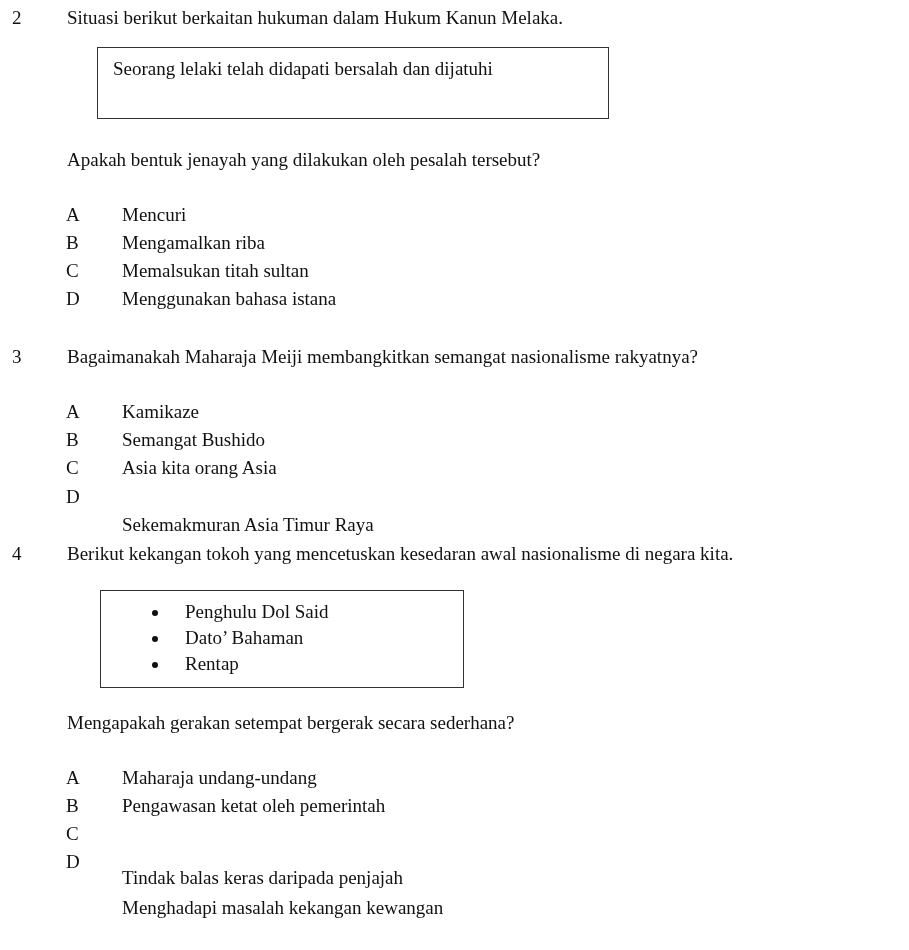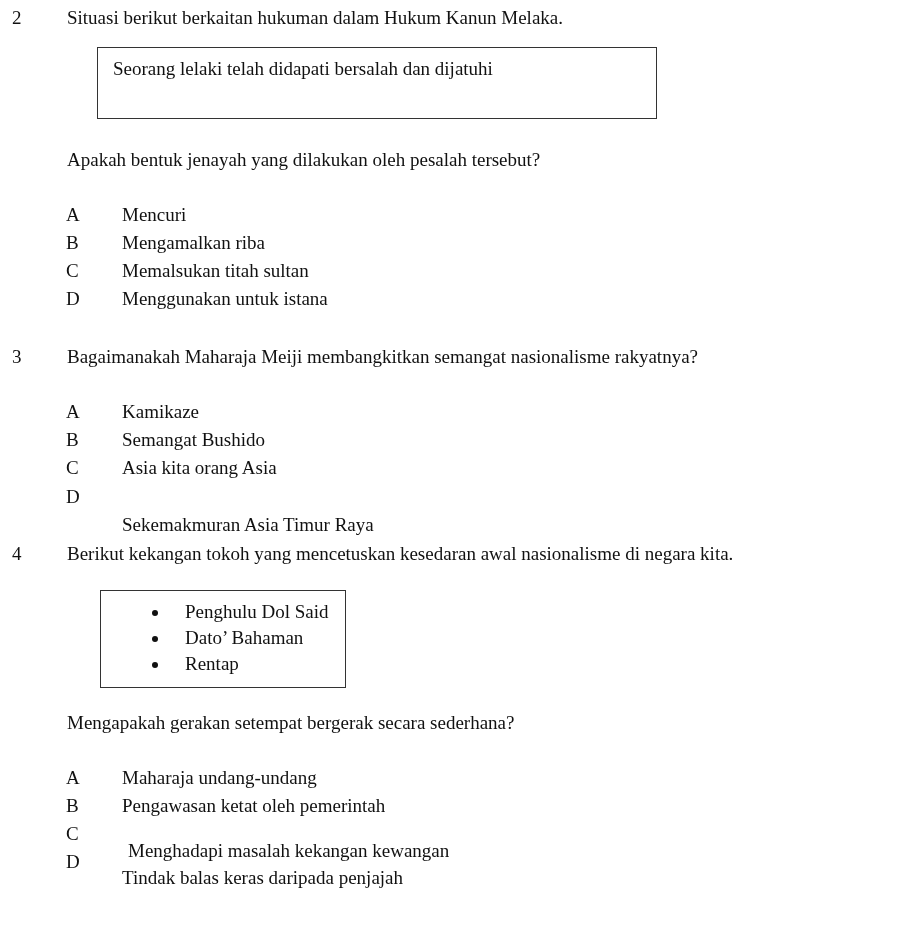--- a/index.html
+++ b/index.html
@@ -37,42 +37,42 @@
       background: #111111;
     }
   </style>
 </head>
 <body>
 
 <div>
   <div class="abs qnum" style="top:7px;">2</div>
   <div class="abs qtext" style="top:7px;">Situasi berikut berkaitan hukuman dalam Hukum Kanun Melaka.</div>
 
-  <div class="box" style="left:97px; top:47px; width:560px; height:72px;">
+  <div class="box" style="left:97px; top:47px; width:512px; height:72px;">
     <div class="box-line" style="left:15px; top:10px;">Seorang lelaki telah didapati bersalah dan dijatuhi</div>
   </div>
 
   <div class="abs qtext" style="top:149px;">Apakah bentuk jenayah yang dilakukan oleh  pesalah tersebut?</div>
 
   <div>
     <div>
       <div class="abs opt-letter" style="top:204px;">A</div>
       <div class="abs opt-text" style="top:204px;">Mencuri</div>
     </div>
     <div>
       <div class="abs opt-letter" style="top:232px;">B</div>
       <div class="abs opt-text" style="top:232px;">Mengamalkan riba</div>
     </div>
     <div>
       <div class="abs opt-letter" style="top:260px;">C</div>
       <div class="abs opt-text" style="top:260px;">Memalsukan titah sultan</div>
     </div>
     <div>
       <div class="abs opt-letter" style="top:288px;">D</div>
-      <div class="abs opt-text" style="top:288px;">Menggunakan untuk istana</div>
+      <div class="abs opt-text" style="top:288px;">Menggunakan bahasa istana</div>
     </div>
   </div>
 </div>
 
 <div>
   <div class="abs qnum" style="top:346px;">3</div>
   <div class="abs qtext" style="top:346px;">Bagaimanakah Maharaja Meiji membangkitkan semangat nasionalisme rakyatnya?</div>
 
   <div>
     <div>
@@ -91,21 +91,21 @@
       <div class="abs opt-letter" style="top:486px;">D</div>
       <div class="abs opt-text" style="top:514px;">Sekemakmuran Asia Timur Raya</div>
     </div>
   </div>
 </div>
 
 <div>
   <div class="abs qnum" style="top:543px;">4</div>
   <div class="abs qtext" style="top:543px;">Berikut kekangan tokoh yang mencetuskan kesedaran awal nasionalisme di negara kita.</div>
 
-  <div class="box" style="left:100px; top:590px; width:246px; height:98px;">
+  <div class="box" style="left:100px; top:590px; width:364px; height:98px;">
     <div class="bullet" style="left:51px; top:19px;"></div>
     <div class="box-line" style="left:84px; top:10px;">Penghulu Dol Said</div>
     <div class="bullet" style="left:51px; top:45px;"></div>
     <div class="box-line" style="left:84px; top:36px;">Dato’ Bahaman</div>
     <div class="bullet" style="left:51px; top:71px;"></div>
     <div class="box-line" style="left:84px; top:62px;">Rentap</div>
   </div>
 
   <div class="abs qtext" style="top:712px;">Mengapakah gerakan setempat bergerak  secara sederhana?</div>
 
@@ -117,16 +117,16 @@
     <div>
       <div class="abs opt-letter" style="top:795px;">B</div>
       <div class="abs opt-text" style="top:795px;">Pengawasan ketat oleh pemerintah</div>
     </div>
     <div>
       <div class="abs opt-letter" style="top:823px;">C</div>
       <div class="abs opt-text" style="top:867px;">Tindak balas keras daripada penjajah</div>
     </div>
     <div>
       <div class="abs opt-letter" style="top:851px;">D</div>
-      <div class="abs opt-text" style="top:840px;margin-left:6px;">Menghadapi masalah kekangan kewangan</div>
+      <div class="abs opt-text" style="top:897px;">Menghadapi masalah kekangan kewangan</div>
     </div>
   </div>
 </div>
 
 </body></html>

